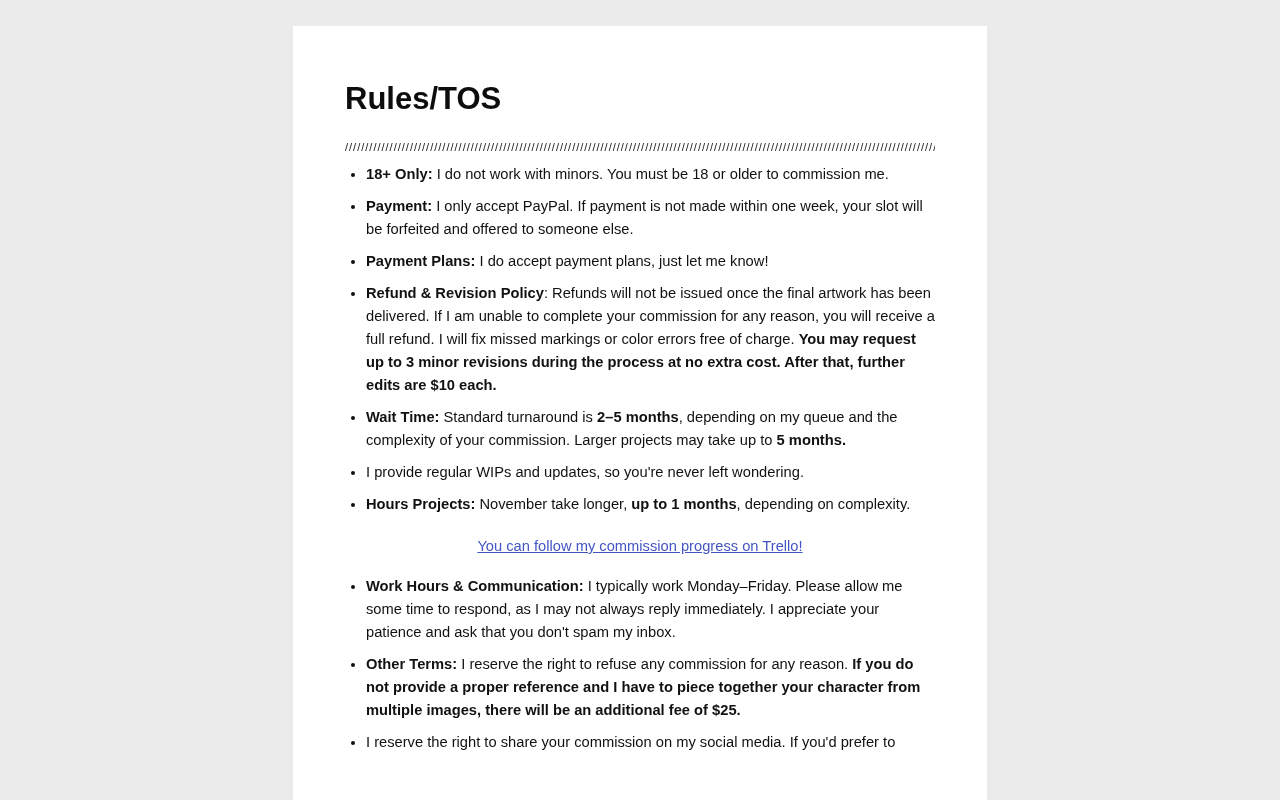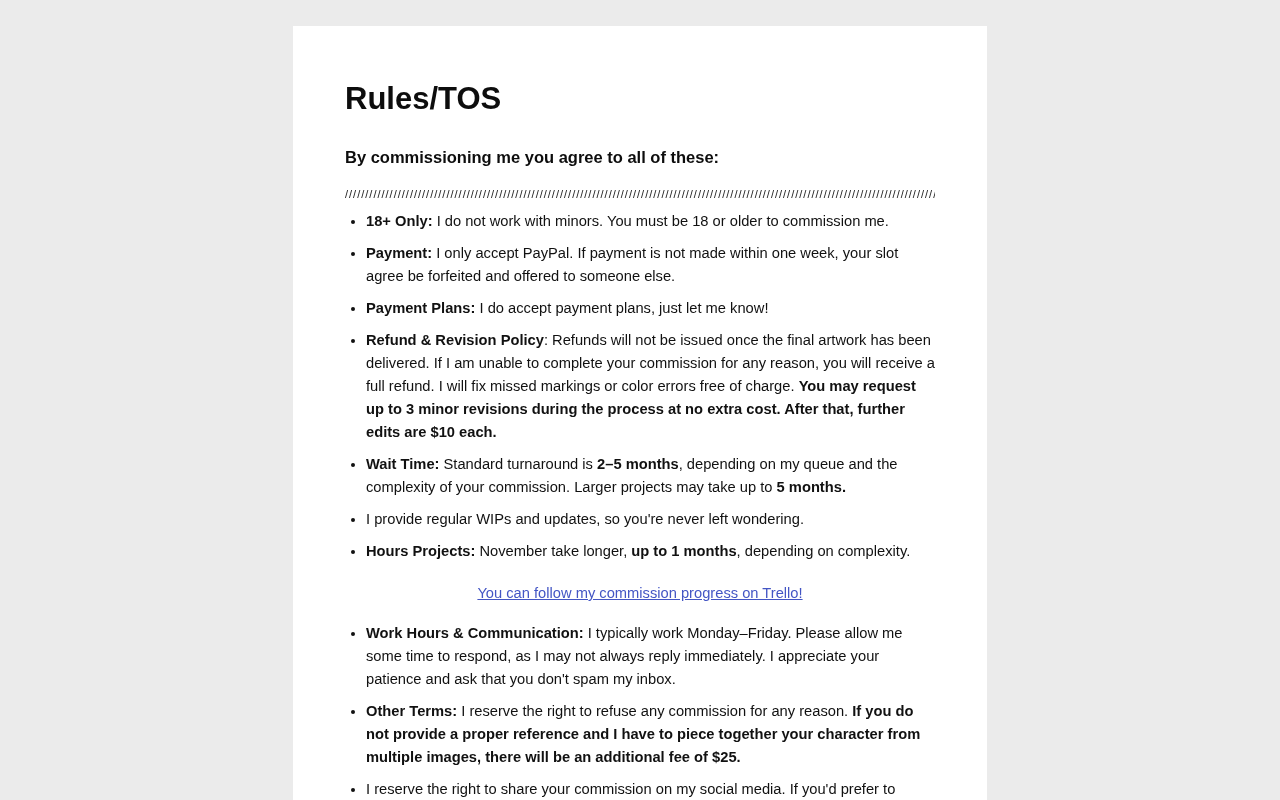--- a/index.html
+++ b/index.html
@@ -68,26 +68,25 @@
     color: #4355c4;
     text-decoration: underline;
     cursor: pointer;
   }
 </style>
 </head>
 <body>
 
 <div class="page">
   <h1 class="title">Rules/TOS</h1>
-  <h2 class="subtitle">By commissioning me you agree to all of these:</h2>
   <div class="divider">////////////////////////////////////////////////////////////////////////////////////////////////////////////////////////////////////////////////////////////////////////////////////////////////////////</div>
 
   <ul class="rules" id="rules-top">
       <li><b>18+ Only: </b><span>I do not work with minors. You must be 18 or older to commission me.</span></li>
-      <li><b>Payment: </b><span>I only accept PayPal. If payment is not made within one week, your slot agree be forfeited and offered to someone else.</span></li>
+      <li><b>Payment: </b><span>I only accept PayPal. If payment is not made within one week, your slot will be forfeited and offered to someone else.</span></li>
       <li><b>Payment Plans: </b><span>I do accept payment plans, just let me know!</span></li>
       <li><b>Refund &amp; Revision Policy</b><span>: Refunds will not be issued once the final artwork has been delivered. If I am unable to complete your commission for any reason, you will receive a full refund. I will fix missed markings or color errors free of charge. </span><b>You may request up to 3 minor revisions during the process at no extra cost. After that, further edits are $10 each.</b></li>
       <li><b>Wait Time: </b><span>Standard turnaround is </span><b>2–5 months</b><span>, depending on my queue and the complexity of your commission. Larger projects may take up to </span><b>5 months.</b></li>
       <li><span>I provide regular WIPs and updates, so you're never left wondering.</span></li>
       <li><b>Hours Projects: </b><span>November take longer, </span><b>up to 1 months</b><span>, depending on complexity.</span></li>
     </ul>
 
   <p class="link-row">
     <a href="#">You can follow my commission progress on Trello!</a>
   </p>

